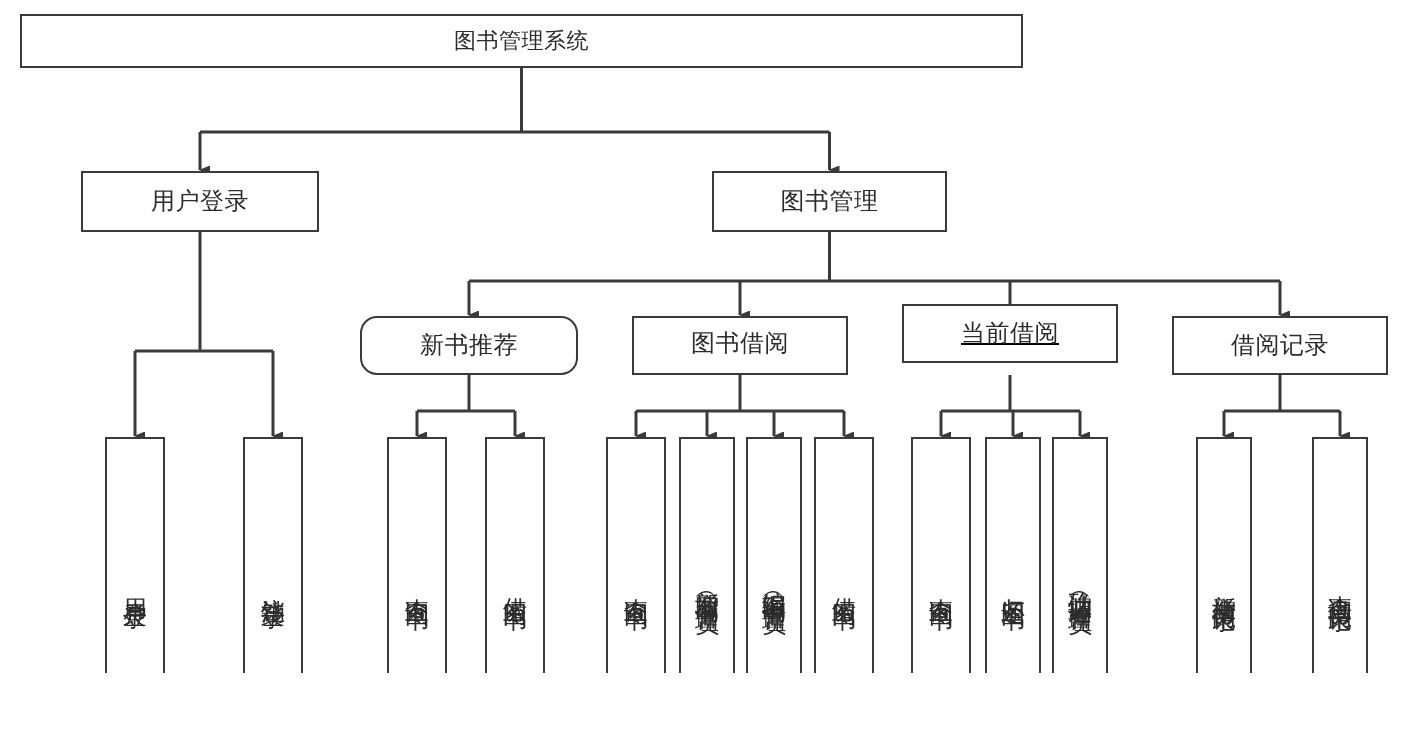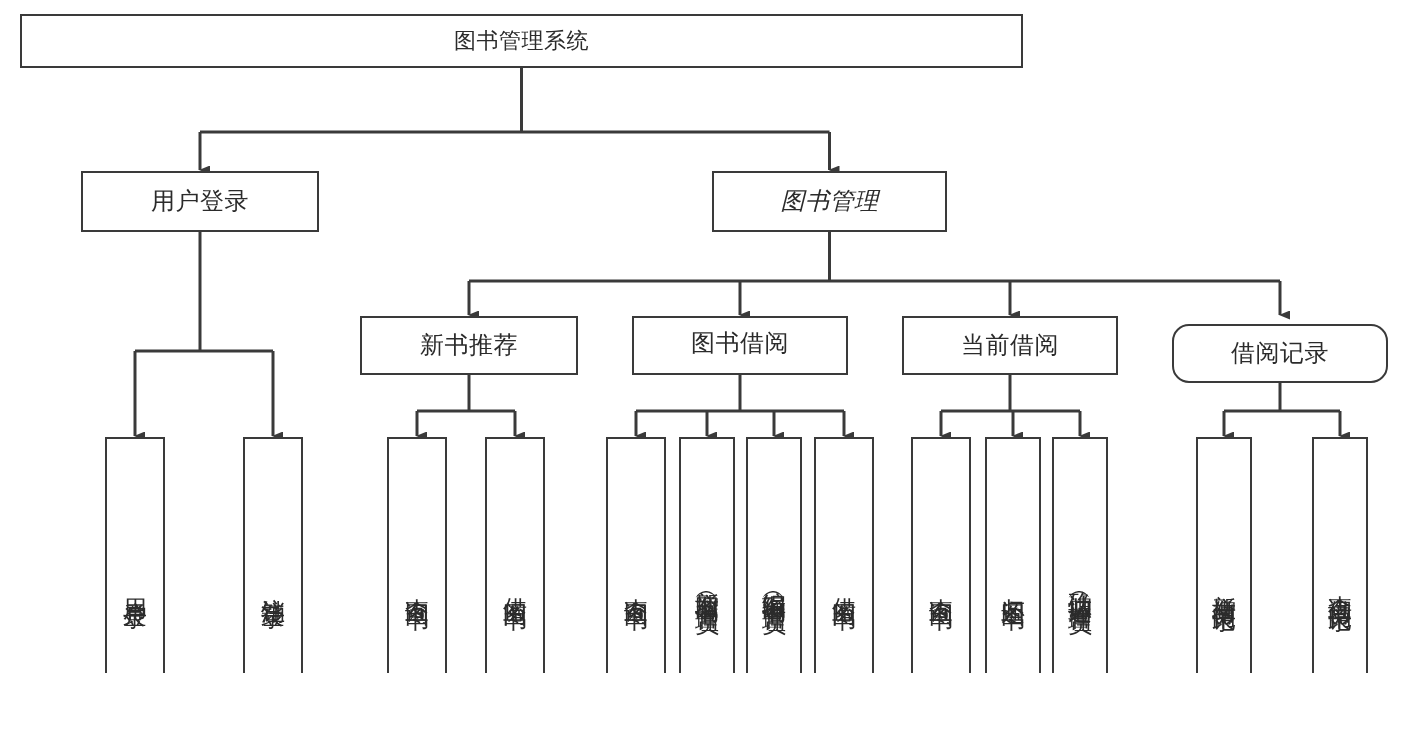--- a/index.html
+++ b/index.html
@@ -108,33 +108,33 @@
       </g>
   </svg>
 
   <div id="node-layer">
       <div class="node-box root" style="left: 20px; top: 14px; width: 1003px; height: 54px;">
         <span class="node-label">图书管理系统</span>
       </div>
       <div class="node-box" style="left: 81px; top: 171px; width: 238px; height: 61px;">
         <span class="node-label">用户登录</span>
       </div>
-      <div class="node-box" style="left: 712px; top: 171px; width: 235px; height: 61px; font-style: italic;">
+      <div class="node-box" style="left: 712px; top: 171px; width: 235px; height: 61px;">
         <span class="node-label">图书管理</span>
       </div>
-      <div class="node-box" style="left: 360px; top: 316px; width: 218px; height: 59px;">
+      <div class="node-box" style="left: 360px; top: 316px; width: 218px; height: 59px; border-radius: 17px;">
         <span class="node-label">新书推荐</span>
       </div>
       <div class="node-box" style="left: 632px; top: 316px; width: 216px; height: 59px; font-family: Liberation Mono, monospace;">
         <span class="node-label">图书借阅</span>
       </div>
-      <div class="node-box" style="left: 902px; top: 316px; width: 216px; height: 59px;">
+      <div class="node-box" style="left: 902px; top: 304px; width: 216px; height: 59px; text-decoration: underline;">
         <span class="node-label">当前借阅</span>
       </div>
-      <div class="node-box" style="left: 1172px; top: 324px; width: 216px; height: 59px; border-radius: 17px;">
+      <div class="node-box" style="left: 1172px; top: 316px; width: 216px; height: 59px;">
         <span class="node-label">借阅记录</span>
       </div>
       <div class="node-box vertical" style="left: 105px; top: 437px; width: 60px; height: 296px;">
         <span class="node-label">用户登录</span>
       </div>
       <div class="node-box vertical" style="left: 243px; top: 437px; width: 60px; height: 296px;">
         <span class="node-label">注销登录</span>
       </div>
       <div class="node-box vertical" style="left: 387px; top: 437px; width: 60px; height: 296px;">
         <span class="node-label">查询图书</span>

